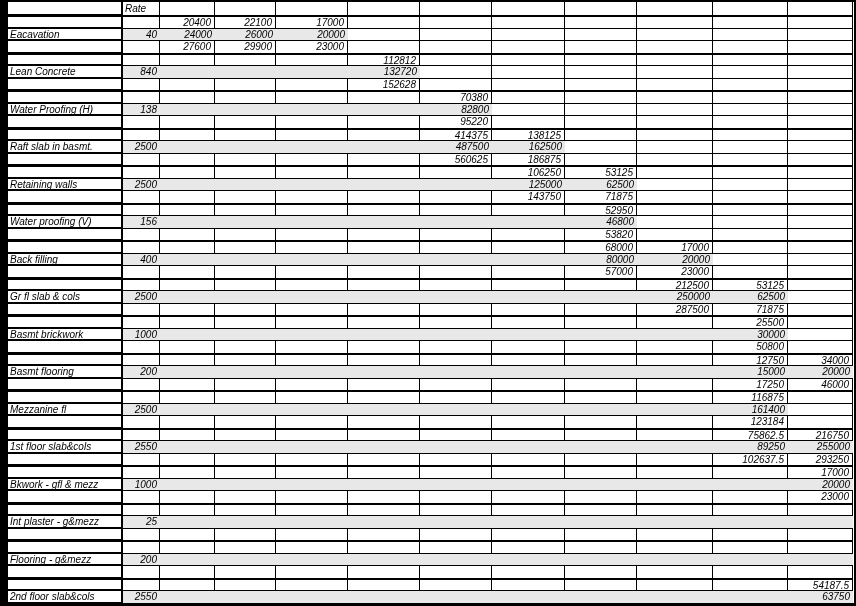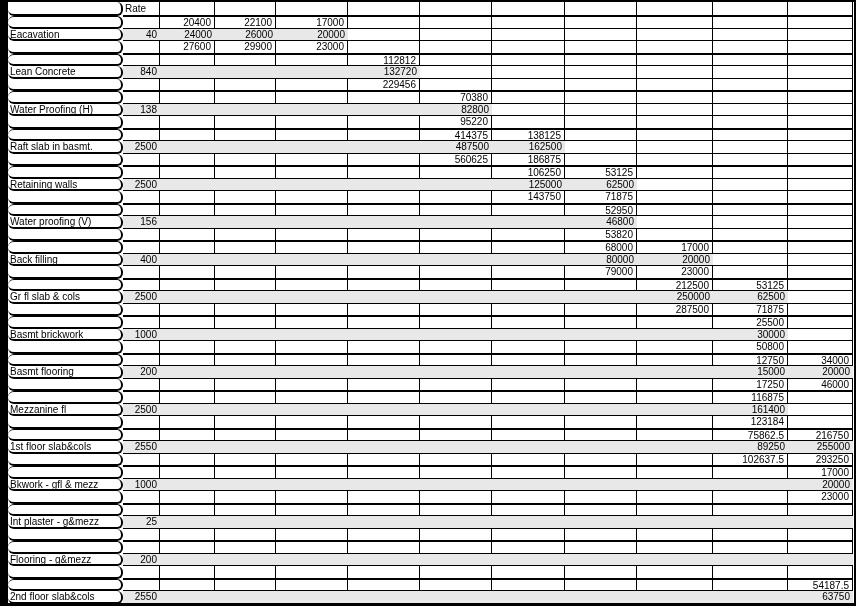--- a/index.html
+++ b/index.html
@@ -7,29 +7,30 @@
     position:relative;width:856px;height:606px;background:#fff;overflow:hidden;
     box-sizing:border-box;border-top:2px solid #000;border-right:2px solid #000;border-bottom:3px solid #000;
     font-family:"Liberation Sans",sans-serif;
   }
   .strip{position:absolute;left:0;top:0;width:8px;height:606px;background:#000;}
   .grid{
     position:absolute;left:8px;top:0;
     display:grid;
     grid-template-columns:115px 37px 55px 61px 72px 72px 72px 73px 72px 76px 75px 65px;
     grid-template-rows:14px repeat(47,12.5px);
+    font-style:italic;
   }
   .row{display:contents;}
   .c{
     box-sizing:border-box;background:#fff;color:#000;
     border-right:1px solid #000;border-bottom:1px solid #000;
     font-size:10px;line-height:11.5px;white-space:nowrap;overflow:hidden;
   }
   .hc{line-height:13px;}
-  .a{border-right-width:2px;border-bottom-width:2px;padding-left:2px;border-radius:6px;}
+  .a{border-right-width:2px;border-bottom-width:2px;padding-left:2px;}
   .lbl{padding-left:2px;text-align:left;}
   .num{text-align:right;padding-right:3px;}
   .gt{border-top:1px solid #000;}
   .sh{background:#e8e8e8;border-right-style:none;}
 </style>
 </head>
 <body>
 
 <div class="wrap">
   <div class="strip"></div>
@@ -46,36 +47,36 @@
       <div class="c hc"></div>
       <div class="c hc"></div>
       <div class="c hc"></div>
       <div class="c hc"></div>
     </div>
   <div class="row"><div class="c a lbl gt"></div><div class="c num gt"></div><div class="c num gt">20400</div><div class="c num gt">22100</div><div class="c num gt">17000</div><div class="c num gt"></div><div class="c num gt"></div><div class="c num gt"></div><div class="c num gt"></div><div class="c num gt"></div><div class="c num gt"></div><div class="c num gt"></div></div>
       <div class="row"><div class="c a lbl">Eacavation</div><div class="c num sh">40</div><div class="c num sh">24000</div><div class="c num sh">26000</div><div class="c num sh">20000</div><div class="c num"></div><div class="c num"></div><div class="c num"></div><div class="c num"></div><div class="c num"></div><div class="c num"></div><div class="c num"></div></div>
       <div class="row"><div class="c a lbl"></div><div class="c num"></div><div class="c num">27600</div><div class="c num">29900</div><div class="c num">23000</div><div class="c num"></div><div class="c num"></div><div class="c num"></div><div class="c num"></div><div class="c num"></div><div class="c num"></div><div class="c num"></div></div>
       <div class="row"><div class="c a lbl gt"></div><div class="c num gt"></div><div class="c num gt"></div><div class="c num gt"></div><div class="c num gt"></div><div class="c num gt">112812</div><div class="c num gt"></div><div class="c num gt"></div><div class="c num gt"></div><div class="c num gt"></div><div class="c num gt"></div><div class="c num gt"></div></div>
       <div class="row"><div class="c a lbl">Lean Concrete</div><div class="c num sh">840</div><div class="c num sh"></div><div class="c num sh"></div><div class="c num sh"></div><div class="c num sh">132720</div><div class="c num"></div><div class="c num"></div><div class="c num"></div><div class="c num"></div><div class="c num"></div><div class="c num"></div></div>
-      <div class="row"><div class="c a lbl"></div><div class="c num"></div><div class="c num"></div><div class="c num"></div><div class="c num"></div><div class="c num">229456</div><div class="c num"></div><div class="c num"></div><div class="c num"></div><div class="c num"></div><div class="c num"></div><div class="c num"></div></div>
+      <div class="row"><div class="c a lbl"></div><div class="c num"></div><div class="c num"></div><div class="c num"></div><div class="c num"></div><div class="c num">152628</div><div class="c num"></div><div class="c num"></div><div class="c num"></div><div class="c num"></div><div class="c num"></div><div class="c num"></div></div>
       <div class="row"><div class="c a lbl gt"></div><div class="c num gt"></div><div class="c num gt"></div><div class="c num gt"></div><div class="c num gt"></div><div class="c num gt"></div><div class="c num gt">70380</div><div class="c num gt"></div><div class="c num gt"></div><div class="c num gt"></div><div class="c num gt"></div><div class="c num gt"></div></div>
       <div class="row"><div class="c a lbl">Water Proofing (H)</div><div class="c num sh">138</div><div class="c num sh"></div><div class="c num sh"></div><div class="c num sh"></div><div class="c num sh"></div><div class="c num sh">82800</div><div class="c num"></div><div class="c num"></div><div class="c num"></div><div class="c num"></div><div class="c num"></div></div>
       <div class="row"><div class="c a lbl"></div><div class="c num"></div><div class="c num"></div><div class="c num"></div><div class="c num"></div><div class="c num"></div><div class="c num">95220</div><div class="c num"></div><div class="c num"></div><div class="c num"></div><div class="c num"></div><div class="c num"></div></div>
       <div class="row"><div class="c a lbl gt"></div><div class="c num gt"></div><div class="c num gt"></div><div class="c num gt"></div><div class="c num gt"></div><div class="c num gt"></div><div class="c num gt">414375</div><div class="c num gt">138125</div><div class="c num gt"></div><div class="c num gt"></div><div class="c num gt"></div><div class="c num gt"></div></div>
       <div class="row"><div class="c a lbl">Raft slab in basmt.</div><div class="c num sh">2500</div><div class="c num sh"></div><div class="c num sh"></div><div class="c num sh"></div><div class="c num sh"></div><div class="c num sh">487500</div><div class="c num sh">162500</div><div class="c num"></div><div class="c num"></div><div class="c num"></div><div class="c num"></div></div>
       <div class="row"><div class="c a lbl"></div><div class="c num"></div><div class="c num"></div><div class="c num"></div><div class="c num"></div><div class="c num"></div><div class="c num">560625</div><div class="c num">186875</div><div class="c num"></div><div class="c num"></div><div class="c num"></div><div class="c num"></div></div>
       <div class="row"><div class="c a lbl gt"></div><div class="c num gt"></div><div class="c num gt"></div><div class="c num gt"></div><div class="c num gt"></div><div class="c num gt"></div><div class="c num gt"></div><div class="c num gt">106250</div><div class="c num gt">53125</div><div class="c num gt"></div><div class="c num gt"></div><div class="c num gt"></div></div>
       <div class="row"><div class="c a lbl">Retaining walls</div><div class="c num sh">2500</div><div class="c num sh"></div><div class="c num sh"></div><div class="c num sh"></div><div class="c num sh"></div><div class="c num sh"></div><div class="c num sh">125000</div><div class="c num sh">62500</div><div class="c num"></div><div class="c num"></div><div class="c num"></div></div>
       <div class="row"><div class="c a lbl"></div><div class="c num"></div><div class="c num"></div><div class="c num"></div><div class="c num"></div><div class="c num"></div><div class="c num"></div><div class="c num">143750</div><div class="c num">71875</div><div class="c num"></div><div class="c num"></div><div class="c num"></div></div>
       <div class="row"><div class="c a lbl gt"></div><div class="c num gt"></div><div class="c num gt"></div><div class="c num gt"></div><div class="c num gt"></div><div class="c num gt"></div><div class="c num gt"></div><div class="c num gt"></div><div class="c num gt">52950</div><div class="c num gt"></div><div class="c num gt"></div><div class="c num gt"></div></div>
       <div class="row"><div class="c a lbl">Water proofing (V)</div><div class="c num sh">156</div><div class="c num sh"></div><div class="c num sh"></div><div class="c num sh"></div><div class="c num sh"></div><div class="c num sh"></div><div class="c num sh"></div><div class="c num sh">46800</div><div class="c num"></div><div class="c num"></div><div class="c num"></div></div>
       <div class="row"><div class="c a lbl"></div><div class="c num"></div><div class="c num"></div><div class="c num"></div><div class="c num"></div><div class="c num"></div><div class="c num"></div><div class="c num"></div><div class="c num">53820</div><div class="c num"></div><div class="c num"></div><div class="c num"></div></div>
       <div class="row"><div class="c a lbl gt"></div><div class="c num gt"></div><div class="c num gt"></div><div class="c num gt"></div><div class="c num gt"></div><div class="c num gt"></div><div class="c num gt"></div><div class="c num gt"></div><div class="c num gt">68000</div><div class="c num gt">17000</div><div class="c num gt"></div><div class="c num gt"></div></div>
       <div class="row"><div class="c a lbl">Back filling</div><div class="c num sh">400</div><div class="c num sh"></div><div class="c num sh"></div><div class="c num sh"></div><div class="c num sh"></div><div class="c num sh"></div><div class="c num sh"></div><div class="c num sh">80000</div><div class="c num sh">20000</div><div class="c num"></div><div class="c num"></div></div>
-      <div class="row"><div class="c a lbl"></div><div class="c num"></div><div class="c num"></div><div class="c num"></div><div class="c num"></div><div class="c num"></div><div class="c num"></div><div class="c num"></div><div class="c num">79000</div><div class="c num">23000</div><div class="c num"></div><div class="c num"></div></div>
+      <div class="row"><div class="c a lbl"></div><div class="c num"></div><div class="c num"></div><div class="c num"></div><div class="c num"></div><div class="c num"></div><div class="c num"></div><div class="c num"></div><div class="c num">57000</div><div class="c num">23000</div><div class="c num"></div><div class="c num"></div></div>
       <div class="row"><div class="c a lbl gt"></div><div class="c num gt"></div><div class="c num gt"></div><div class="c num gt"></div><div class="c num gt"></div><div class="c num gt"></div><div class="c num gt"></div><div class="c num gt"></div><div class="c num gt"></div><div class="c num gt">212500</div><div class="c num gt">53125</div><div class="c num gt"></div></div>
       <div class="row"><div class="c a lbl">Gr fl slab &amp; cols</div><div class="c num sh">2500</div><div class="c num sh"></div><div class="c num sh"></div><div class="c num sh"></div><div class="c num sh"></div><div class="c num sh"></div><div class="c num sh"></div><div class="c num sh"></div><div class="c num sh">250000</div><div class="c num sh">62500</div><div class="c num"></div></div>
       <div class="row"><div class="c a lbl"></div><div class="c num"></div><div class="c num"></div><div class="c num"></div><div class="c num"></div><div class="c num"></div><div class="c num"></div><div class="c num"></div><div class="c num"></div><div class="c num">287500</div><div class="c num">71875</div><div class="c num"></div></div>
       <div class="row"><div class="c a lbl gt"></div><div class="c num gt"></div><div class="c num gt"></div><div class="c num gt"></div><div class="c num gt"></div><div class="c num gt"></div><div class="c num gt"></div><div class="c num gt"></div><div class="c num gt"></div><div class="c num gt"></div><div class="c num gt">25500</div><div class="c num gt"></div></div>
       <div class="row"><div class="c a lbl">Basmt brickwork</div><div class="c num sh">1000</div><div class="c num sh"></div><div class="c num sh"></div><div class="c num sh"></div><div class="c num sh"></div><div class="c num sh"></div><div class="c num sh"></div><div class="c num sh"></div><div class="c num sh"></div><div class="c num sh">30000</div><div class="c num"></div></div>
       <div class="row"><div class="c a lbl"></div><div class="c num"></div><div class="c num"></div><div class="c num"></div><div class="c num"></div><div class="c num"></div><div class="c num"></div><div class="c num"></div><div class="c num"></div><div class="c num"></div><div class="c num">50800</div><div class="c num"></div></div>
       <div class="row"><div class="c a lbl gt"></div><div class="c num gt"></div><div class="c num gt"></div><div class="c num gt"></div><div class="c num gt"></div><div class="c num gt"></div><div class="c num gt"></div><div class="c num gt"></div><div class="c num gt"></div><div class="c num gt"></div><div class="c num gt">12750</div><div class="c num gt">34000</div></div>
       <div class="row"><div class="c a lbl">Basmt flooring</div><div class="c num sh">200</div><div class="c num sh"></div><div class="c num sh"></div><div class="c num sh"></div><div class="c num sh"></div><div class="c num sh"></div><div class="c num sh"></div><div class="c num sh"></div><div class="c num sh"></div><div class="c num sh">15000</div><div class="c num sh">20000</div></div>
       <div class="row"><div class="c a lbl"></div><div class="c num"></div><div class="c num"></div><div class="c num"></div><div class="c num"></div><div class="c num"></div><div class="c num"></div><div class="c num"></div><div class="c num"></div><div class="c num"></div><div class="c num">17250</div><div class="c num">46000</div></div>
       <div class="row"><div class="c a lbl gt"></div><div class="c num gt"></div><div class="c num gt"></div><div class="c num gt"></div><div class="c num gt"></div><div class="c num gt"></div><div class="c num gt"></div><div class="c num gt"></div><div class="c num gt"></div><div class="c num gt"></div><div class="c num gt">116875</div><div class="c num gt"></div></div>

